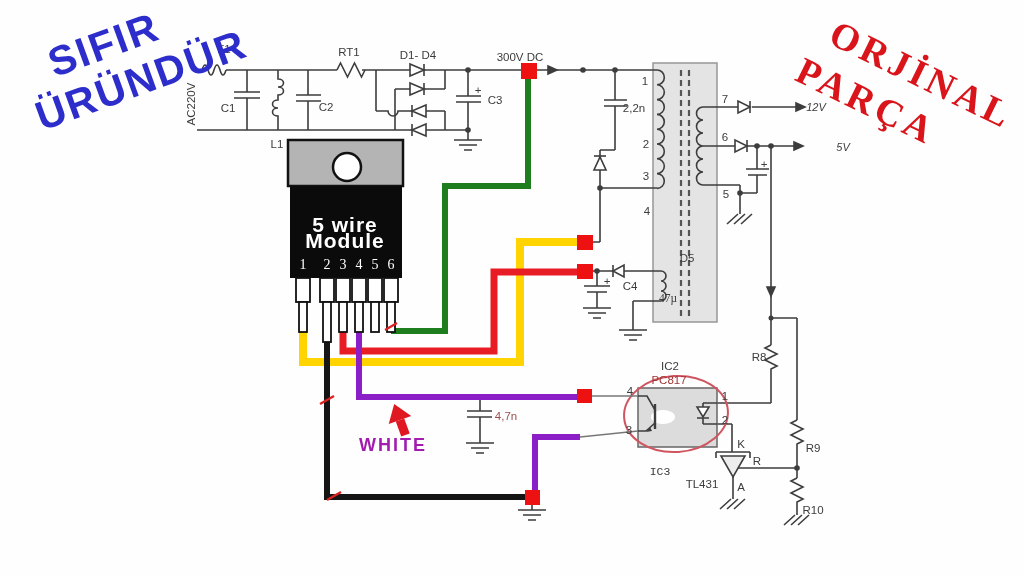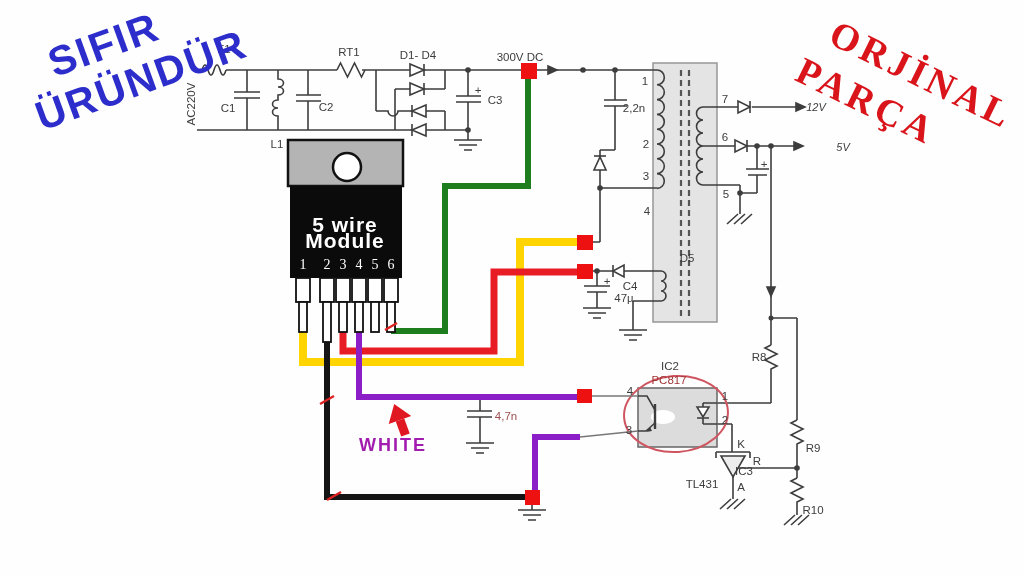--- a/index.html
+++ b/index.html
@@ -242,36 +242,36 @@
 <span class="lbl" style="left:725px;top:137px;">6</span>
 <span class="lbl" style="left:726px;top:194px;">5</span>
 
 <span class="lbl lbl-lg" style="left:816px;top:107px;">12V</span>
 <span class="lbl lbl-lg" style="left:843px;top:147px;">5V</span>
 <span class="lbl" style="left:764px;top:164px;">+</span>
 
 <span class="lbl" style="left:651px;top:258px;margin-left:36px;">D5</span>
 <span class="lbl" style="left:607px;top:281px;">+</span>
 <span class="lbl" style="left:630px;top:286px;">C4</span>
-<span class="lbl" style="left:624px;top:298px;">47µ</span>
+<span class="lbl" style="left:668px;top:298px;font-family:Liberation Serif, serif;">47µ</span>
 
 <span class="lbl" style="left:670px;top:366px;">IC2</span>
 <span class="lbl lbl-red" style="left:669px;top:380px;">PC817</span>
 <span class="lbl" style="left:630px;top:391px;">4</span>
 <span class="lbl" style="left:629px;top:430px;">3</span>
 <span class="lbl" style="left:725px;top:396px;">1</span>
 <span class="lbl" style="left:725px;top:420px;">2</span>
 
 <span class="lbl" style="left:759px;top:357px;">R8</span>
 <span class="lbl" style="left:813px;top:448px;">R9</span>
 <span class="lbl" style="left:813px;top:510px;">R10</span>
 <span class="lbl" style="left:741px;top:444px;">K</span>
 <span class="lbl" style="left:757px;top:461px;">R</span>
 <span class="lbl" style="left:741px;top:487px;">A</span>
-<span class="lbl" style="left:744px;top:471px;">IC3</span>
+<span class="lbl" style="left:660px;top:471px;font-family:Liberation Mono, monospace;">IC3</span>
 <span class="lbl" style="left:702px;top:484px;">TL431</span>
 <span class="lbl lbl-cap" style="left:506px;top:416px;">4,7n</span>
 
 <span class="mod-txt" style="left:345px;top:225px;">5 wire</span>
 <span class="mod-txt" style="left:345px;top:241px;">Module</span>
 <span class="mod-pin" style="left:303px;top:265px;">1</span>
 <span class="mod-pin" style="left:327px;top:265px;">2</span>
 <span class="mod-pin" style="left:343px;top:265px;">3</span>
 <span class="mod-pin" style="left:359px;top:265px;">4</span>
 <span class="mod-pin" style="left:375px;top:265px;">5</span>

